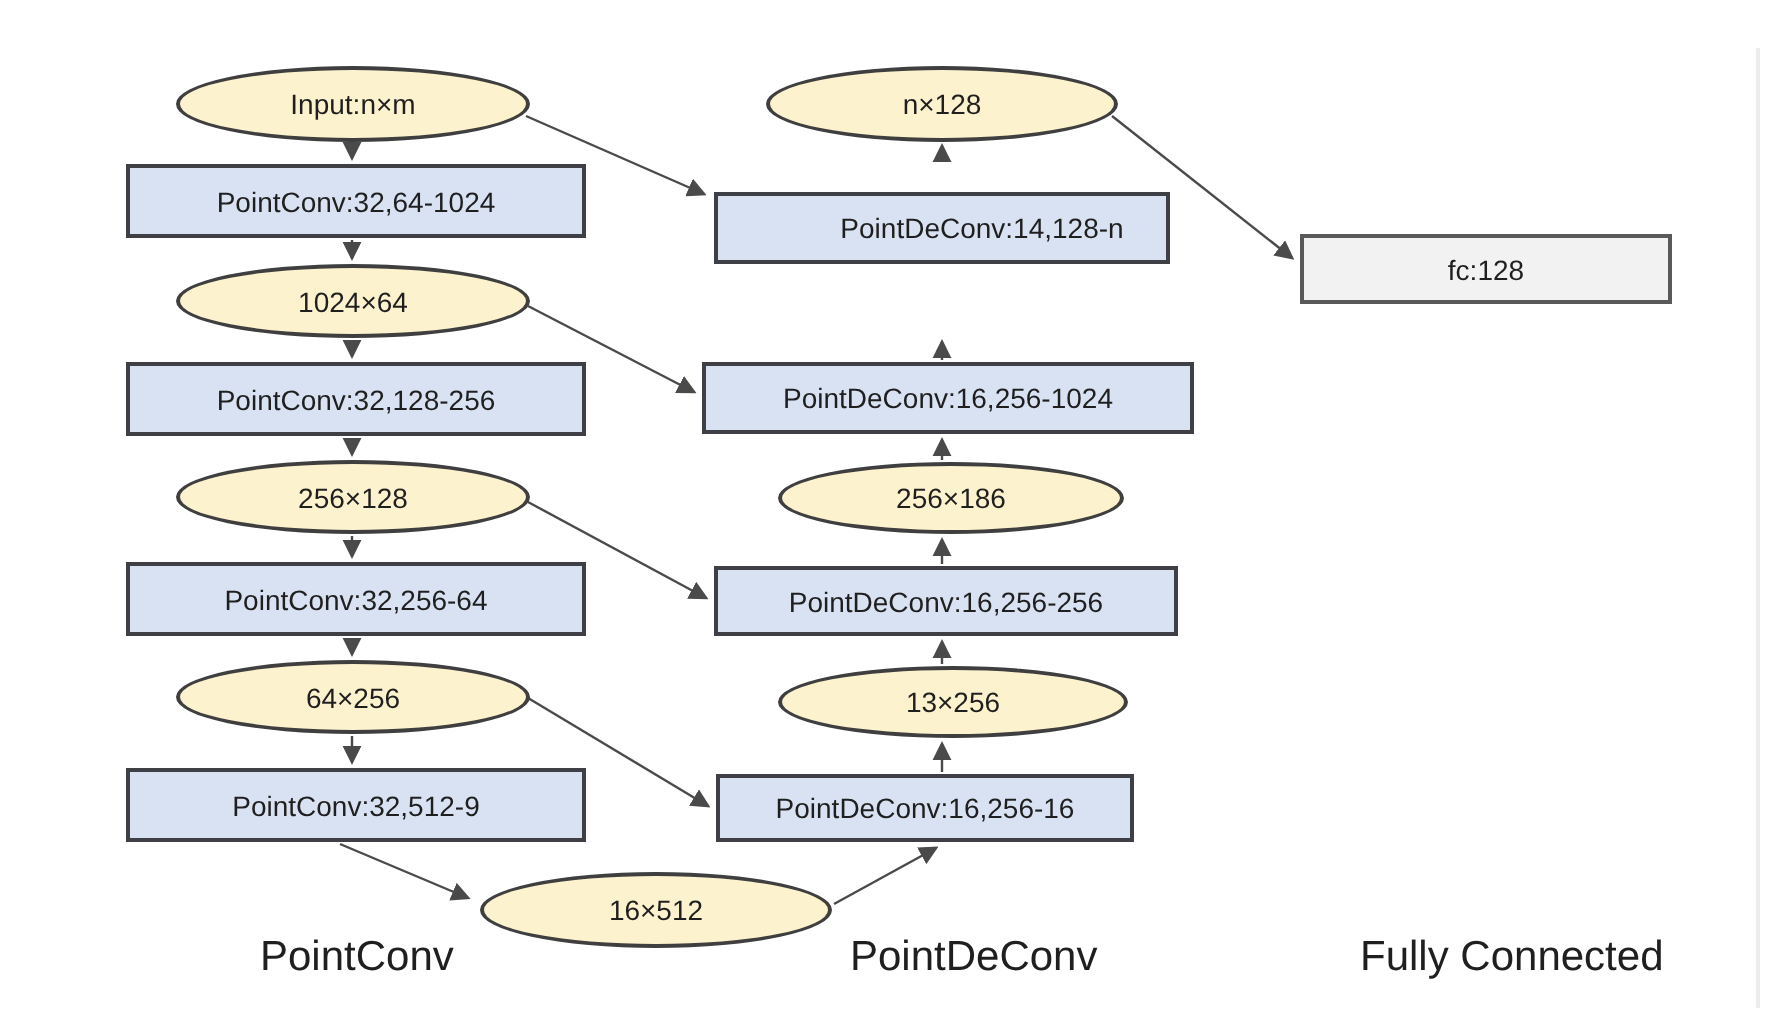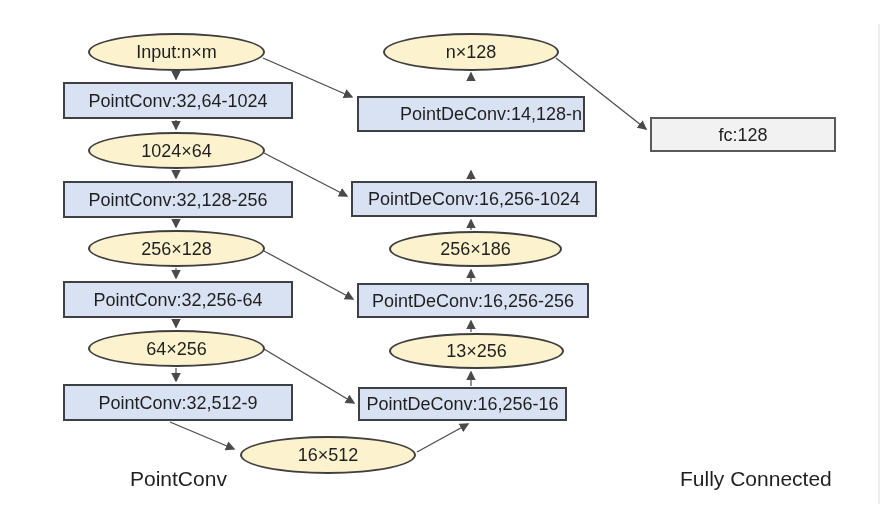--- a/index.html
+++ b/index.html
@@ -3,21 +3,21 @@
 <meta charset="utf-8">
 <style>
   html,body{margin:0;padding:0;background:#ffffff;}
   .stage{
     position:relative;width:896px;height:518px;background:#ffffff;
     font-family:"Liberation Sans",sans-serif;overflow:hidden;
   }
   .edges{position:absolute;left:0;top:0;width:896px;height:518px;}
   .node{
     position:absolute;display:flex;align-items:center;justify-content:center;
-    font-size:18px;color:var(--text,#1f1f1f);box-sizing:border-box;
+    font-size:14px;color:var(--text,#1f1f1f);box-sizing:border-box;
     white-space:nowrap;line-height:1;
   }
   .ellipse{
     background:var(--ellipse-fill,#fdf2ce);
     border:2px solid var(--ellipse-border,#3f3f3f);
     border-radius:50%;
   }
   .rectnode{
     background:var(--rect-fill,#d9e2f3);
     border:2px solid var(--rect-border,#3f3f46);
@@ -87,17 +87,18 @@
   <div class="node rectnode" style="left:357px;top:96px;width:228px;height:36px;padding-left:40px;">PointDeConv:14,128-n</div>
   <div class="node rectnode" style="left:351px;top:181px;width:246px;height:36px;">PointDeConv:16,256-1024</div>
   <div class="node ellipse" style="left:389px;top:231px;width:173px;height:36px;">256×186</div>
   <div class="node rectnode" style="left:357px;top:283px;width:232px;height:35px;">PointDeConv:16,256-256</div>
   <div class="node ellipse" style="left:389px;top:333px;width:175px;height:36px;">13×256</div>
   <div class="node rectnode" style="left:358px;top:387px;width:209px;height:34px;">PointDeConv:16,256-16</div>
 
   <div class="node fcnode" style="left:650px;top:117px;width:186px;height:35px;">fc:128</div>
 
   <div class="caption" style="left:130px;top:468px;width:130px;">PointConv</div>
+  <div class="caption" style="left:425px;top:468px;width:130px;">PointDeConv</div>
   <div class="caption" style="left:680px;top:468px;width:160px;">Fully Connected</div>
 
   <div class="figure-edge-line" style="left:878px;top:24px;width:2px;height:480px;"></div>
 
 </div>
 
 </body></html>

